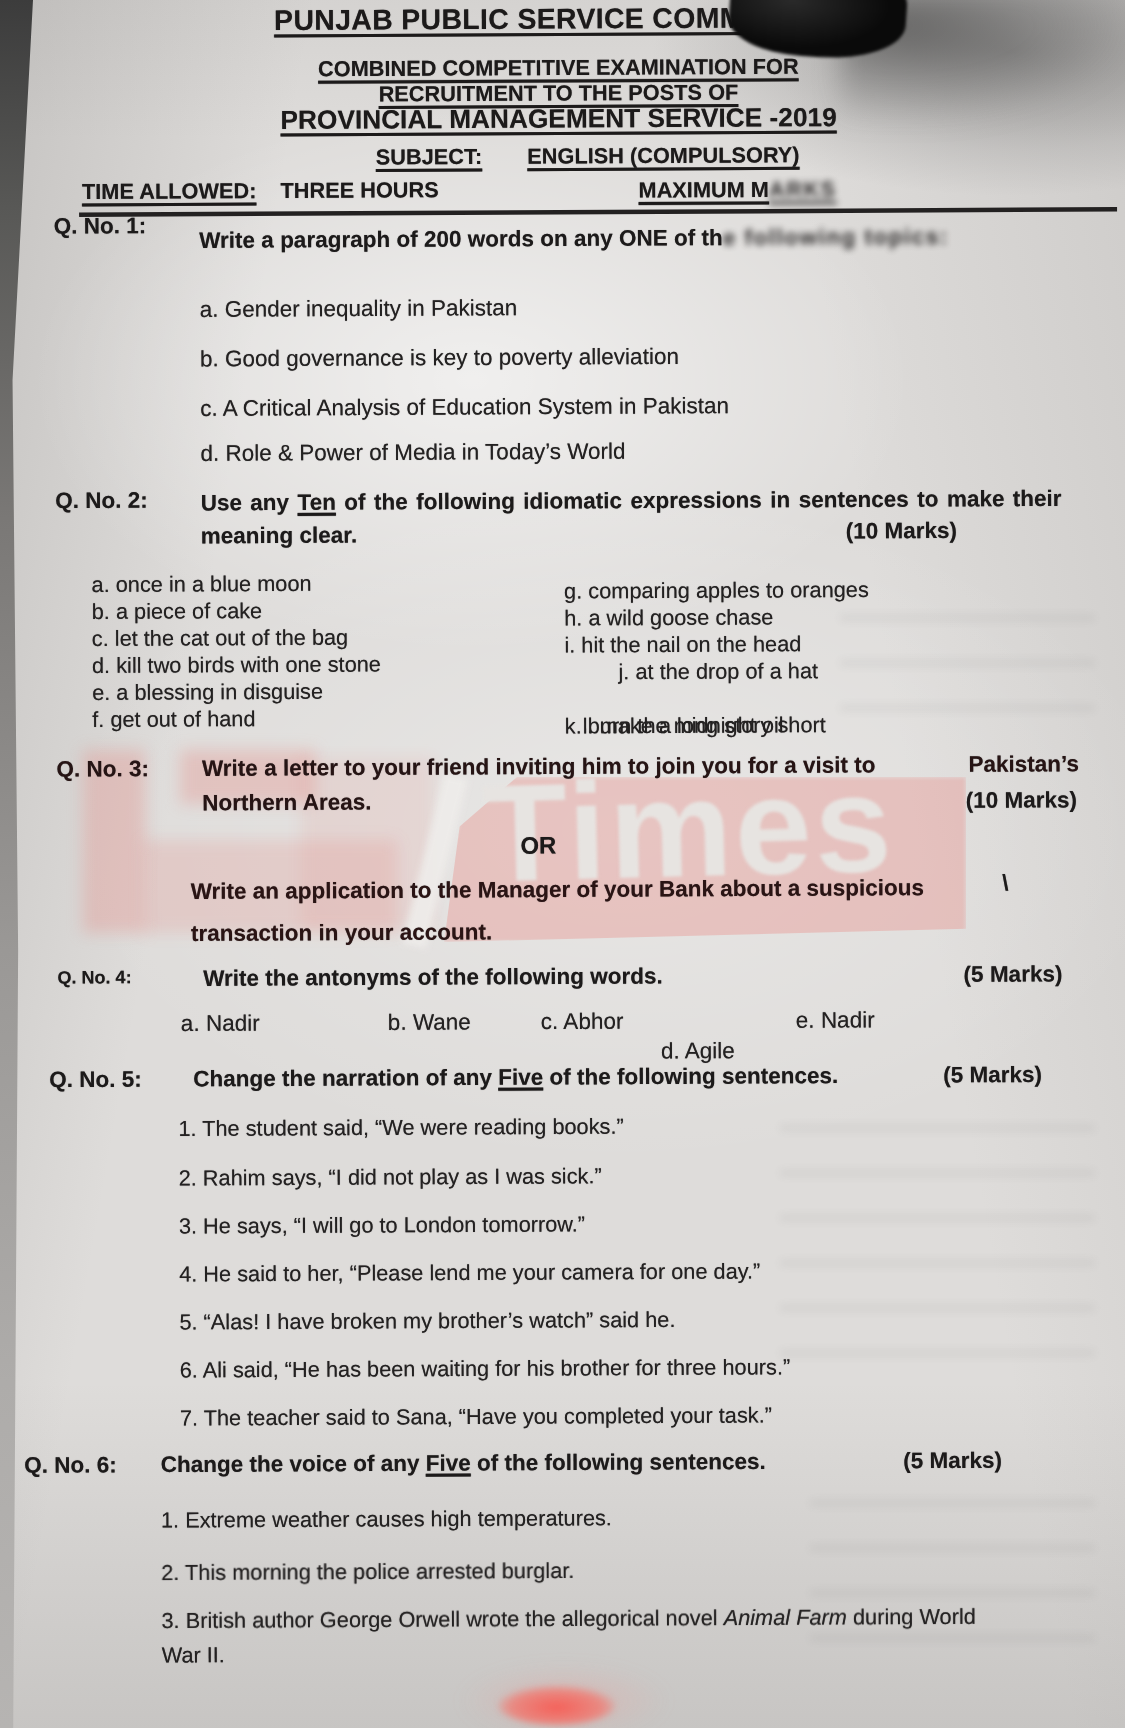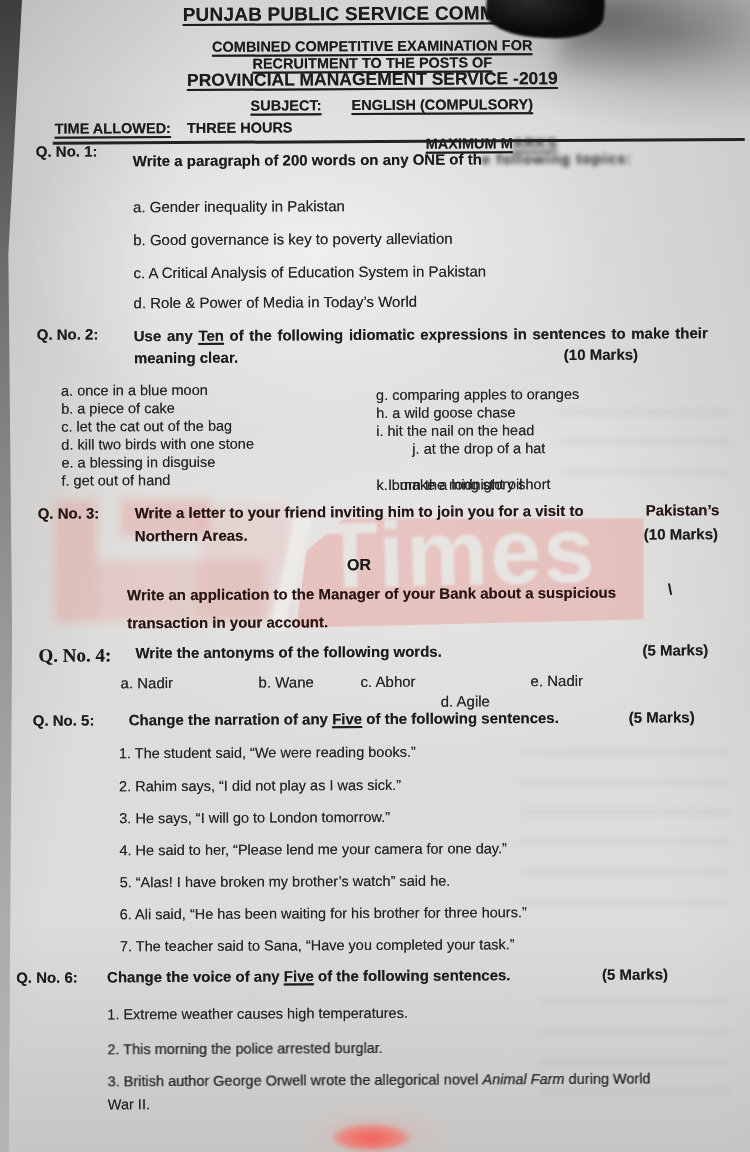--- a/index.html
+++ b/index.html
@@ -86,21 +86,21 @@
       <span class="ul">SUBJECT:</span>
       <span style="display:inline-block;width:22px;"></span>
       <span class="ul">ENGLISH (COMPULSORY)</span>
     </div>
 
     <div class="t b" style="top:119px;left:57px;font-size:14.5px;">
       <span class="ul">TIME ALLOWED:</span>
       <span style="display:inline-block;width:8px;"></span>
       <span>THREE HOURS</span>
     </div>
-    <div class="t b ul" style="top:136px;left:428px;font-size:14.5px;">
+    <div class="t b ul" style="top:120px;left:428px;font-size:14.5px;">
       <span>MAXIMUM M</span><span class="smudge">ARKS</span>
     </div>
     <div class="rule" style="top:140px;left:55px;width:692px;height:3px;"></div>
 
     <div class="t b" style="top:141px;left:38px;font-size:15px;">Q. No. 1:</div>
     <div class="t b" style="top:151px;left:135px;font-size:15px;">
       <span>Write a paragraph of 200 words on any ONE of th</span><span class="smudge">e following topics:</span>
     </div>
     <div class="t opt" style="top:197px;left:135px;">a. Gender inequality in Pakistan</div>
     <div class="t opt" style="top:230px;left:135px;">b. Good governance is key to poverty alleviation</div>
@@ -129,21 +129,21 @@
     <div class="t b" style="top:503px;left:38px;font-size:15px;color:#261414;">Q. No. 3:</div>
     <div class="t b" style="top:503px;left:135px;font-size:15px;color:#261414;">Write a letter to your friend inviting him to join you for a visit to</div>
     <div class="t b" style="top:503px;left:646px;font-size:15px;color:#261414;">Pakistan’s</div>
     <div class="t b" style="top:526px;left:135px;font-size:15px;color:#261414;">Northern Areas.</div>
     <div class="t b" style="top:527px;left:644px;font-size:15px;">(10 Marks)</div>
     <div class="t b" style="top:556px;left:347px;font-size:16px;">OR</div>
     <div class="t b" style="top:585px;left:127px;font-size:15px;color:#2a1414;">Write an application to the Manager of your Bank about a suspicious</div>
     <div class="t b" style="top:582px;left:668px;font-size:15px;">\</div>
     <div class="t b" style="top:613px;left:127px;font-size:15px;color:#2a1414;">transaction in your account.</div>
 
-    <div class="t b" style="top:643px;left:38px;font-size:19px;font-family:Liberation Serif, serif;">Q. No. 4:</div>
+    <div class="t b" style="top:643px;left:38px;font-size:12px;">Q. No. 4:</div>
     <div class="t b" style="top:643px;left:135px;font-size:15px;">Write the antonyms of the following words.</div>
     <div class="t b" style="top:643px;left:642px;font-size:15px;">(5 Marks)</div>
     <div class="t opt" style="top:673px;left:120px;">a. Nadir</div>
     <div class="t opt" style="top:673px;left:258px;">b. Wane</div>
     <div class="t opt" style="top:673px;left:360px;">c. Abhor</div>
     <div class="t opt" style="top:673px;left:440px;margin-top:20px;">d. Agile</div>
     <div class="t opt" style="top:673px;left:530px;">e. Nadir</div>
 
     <div class="t b" style="top:710px;left:32px;font-size:15px;">Q. No. 5:</div>
     <div class="t b" style="top:710px;left:128px;font-size:15px;">

